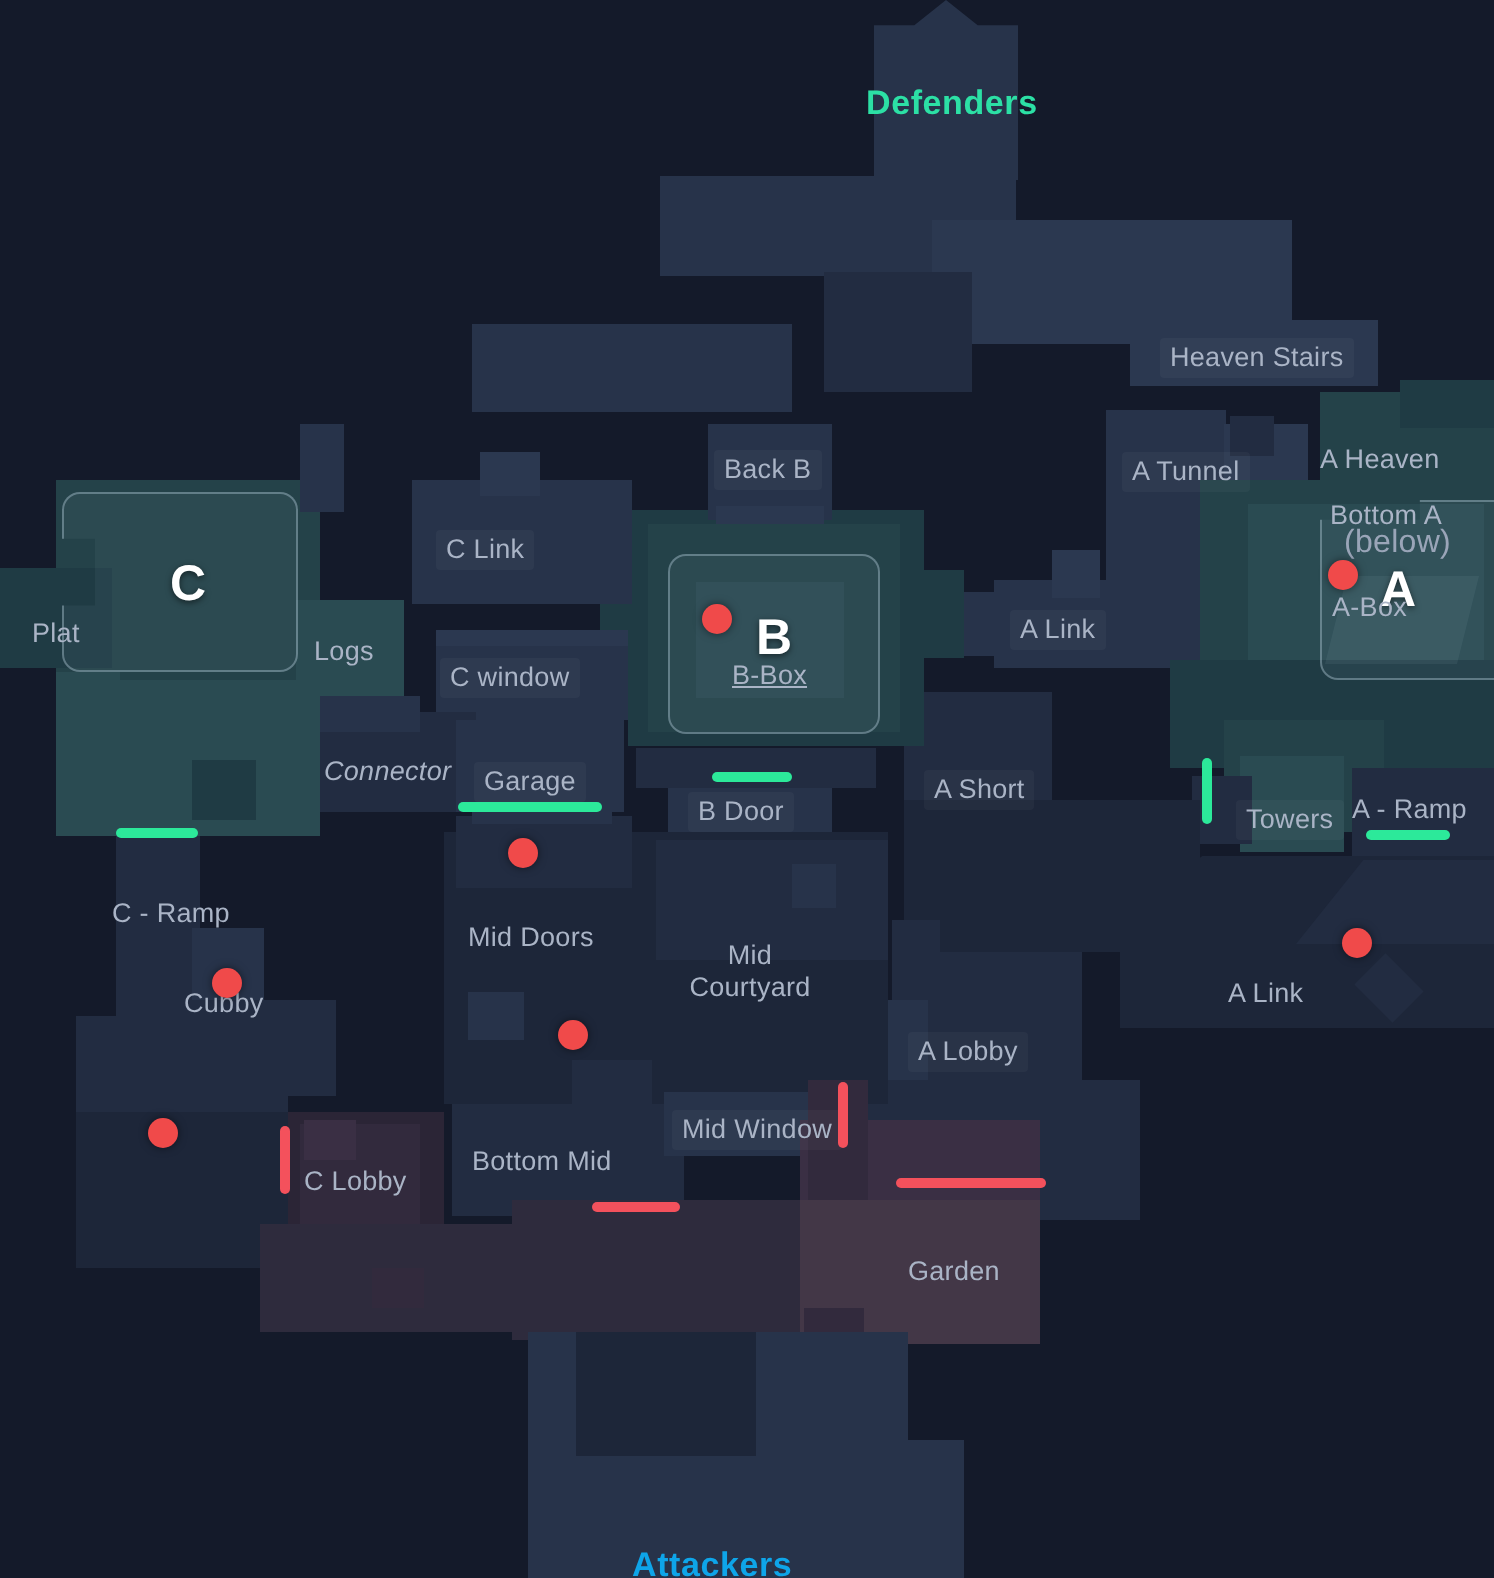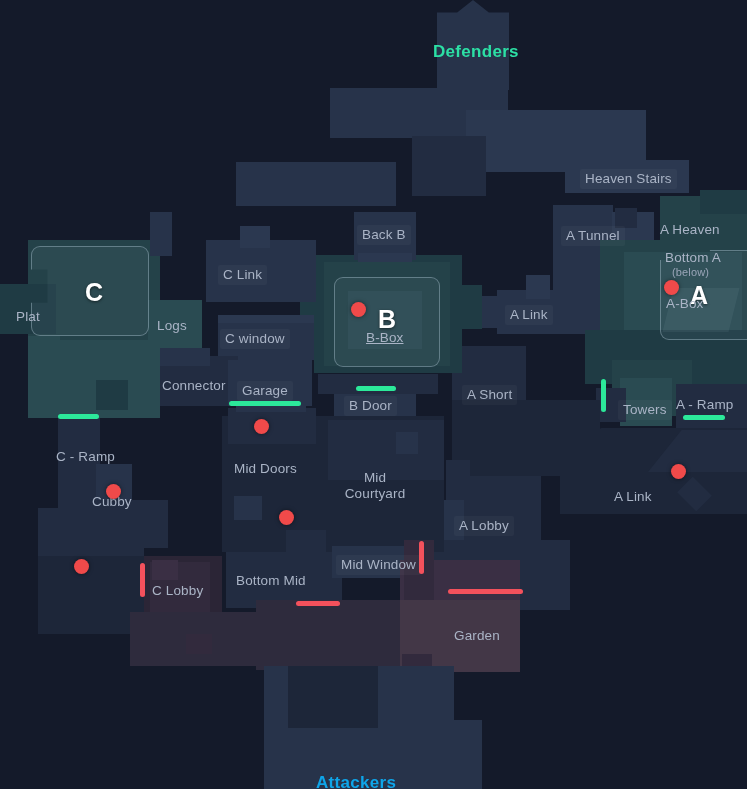--- a/index.html
+++ b/index.html
@@ -59,21 +59,21 @@
     font-size: 13.5px;
     line-height: 16px;
     white-space: nowrap;
     letter-spacing: .15px;
     background: rgba(255,255,255,0.035);
     padding: 2px 5px;
     border-radius: 2px;
   }
   .lbl.nobg { background: transparent; padding: 0; }
   .lbl.two { white-space: normal; text-align: center; }
-  .lbl.sub { font-size: 11px; color: #9aa5b8; }
+  .lbl.sub { font-size: 16px; color: #9aa5b8; }
 
   
   .team {
     position: absolute;
     font-size: 17px;
     font-weight: bold;
     letter-spacing: .3px;
     white-space: nowrap;
   }
   
@@ -200,21 +200,21 @@
               clip-path:polygon(0 11%,0 100%,100% 100%,100% 0,48% 0,48% 11%);"></div>
   <div class="blk" style="left:668px;top:288px;width:66px;height:44px;background:rgba(180,210,225,0.07);
               transform:skewX(-14deg);"></div>
   <div class="site-letter" style="left:690px;top:281px;">A</div>
   <div class="lbl nobg" style="left:666px;top:296px;">A-Box</div>
 
   <div class="lbl nobg" style="left:16px;top:309px;">Plat</div>
   <div class="lbl nobg" style="left:157px;top:318px;">Logs</div>
   <div class="lbl" style="left:218px;top:265px;">C Link</div>
   <div class="lbl" style="left:220px;top:329px;">C window</div>
-  <div class="lbl nobg" style="left:162px;top:378px;">Connector</div>
+  <div class="lbl nobg" style="left:162px;top:378px;font-style:italic;">Connector</div>
   <div class="lbl" style="left:237px;top:381px;">Garage</div>
   <div class="lbl nobg" style="left:56px;top:449px;">C - Ramp</div>
   <div class="lbl nobg" style="left:92px;top:494px;">Cubby</div>
   <div class="lbl nobg" style="left:152px;top:583px;">C Lobby</div>
   <div class="lbl nobg" style="left:234px;top:461px;">Mid Doors</div>
   <div class="lbl nobg" style="left:236px;top:573px;">Bottom Mid</div>
   <div class="lbl nobg two" style="left:344px;top:470px;width:62px;">Mid Courtyard</div>
   <div class="lbl" style="left:336px;top:555px;">Mid Window</div>
   <div class="lbl" style="left:357px;top:225px;">Back B</div>
   <div class="lbl" style="left:344px;top:396px;">B Door</div>

